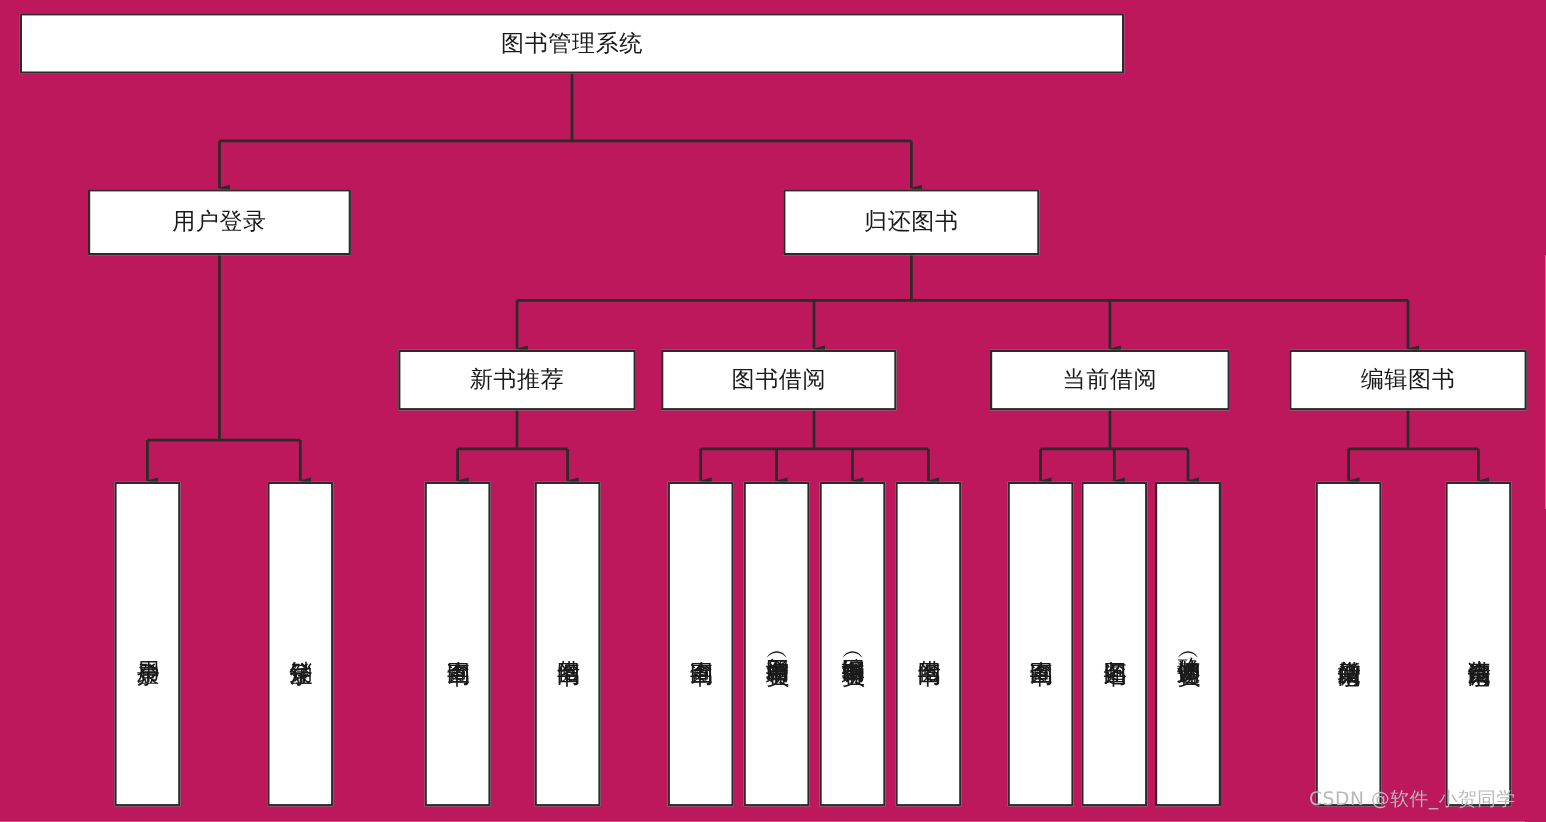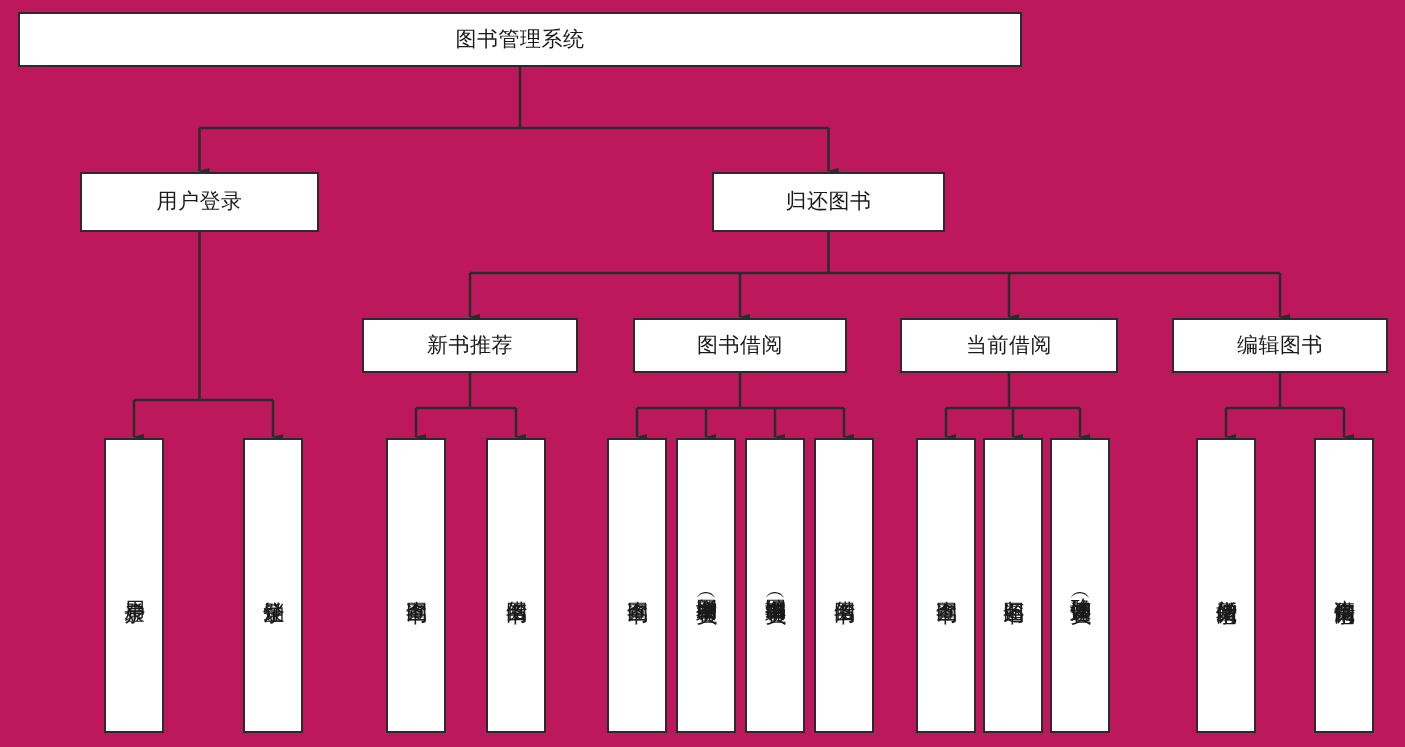--- a/index.html
+++ b/index.html
@@ -114,21 +114,21 @@
       </div>
       <div class="node-box" style="left: 80px; top: 172px; width: 239px; height: 60px;">
         <span class="node-label-h">用户登录</span>
       </div>
       <div class="node-box" style="left: 712px; top: 172px; width: 233px; height: 60px;">
         <span class="node-label-h">归还图书</span>
       </div>
       <div class="node-box" style="left: 362px; top: 318px; width: 216px; height: 55px;">
         <span class="node-label-h">新书推荐</span>
       </div>
-      <div class="node-box" style="left: 633px; top: 318px; width: 214px; height: 55px;">
+      <div class="node-box" style="left: 601px; top: 318px; width: 214px; height: 55px;">
         <span class="node-label-h">图书借阅</span>
       </div>
       <div class="node-box" style="left: 900px; top: 318px; width: 218px; height: 55px; font-family: Liberation Serif, serif;">
         <span class="node-label-h">当前借阅</span>
       </div>
       <div class="node-box" style="left: 1172px; top: 318px; width: 216px; height: 55px;">
         <span class="node-label-h">编辑图书</span>
       </div>
       <div class="node-box" style="left: 104px; top: 438px; width: 60px; height: 295px;">
         <span class="node-label-v" style="max-height: 287px;">用户登录</span>
@@ -164,14 +164,15 @@
         <span class="node-label-v" style="max-height: 287px;">确认归还（管理员）</span>
       </div>
       <div class="node-box" style="left: 1196px; top: 438px; width: 60px; height: 295px;">
         <span class="node-label-v" style="max-height: 287px;">新增借阅记录</span>
       </div>
       <div class="node-box" style="left: 1314px; top: 438px; width: 60px; height: 295px;">
         <span class="node-label-v" style="max-height: 287px;">查询借阅记录</span>
       </div>
     </div>
 
+  <div class="watermark" style="left: 1190px; top: 715px;">CSDN @软件_小贺同学</div>
 
 </div>
 
 </body></html>

